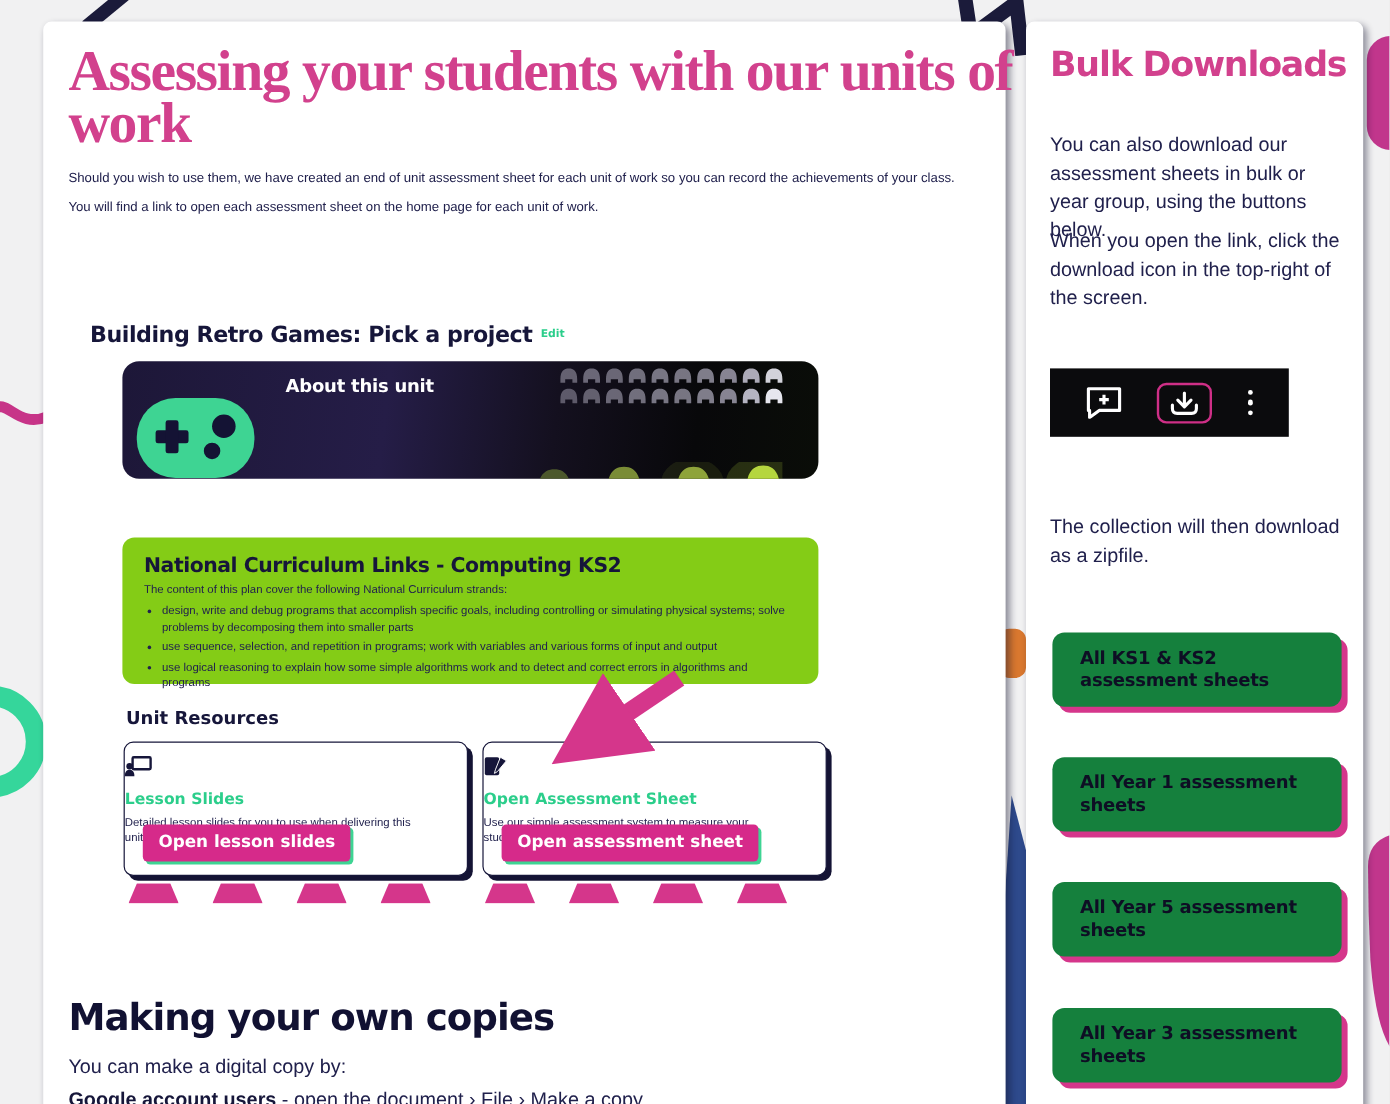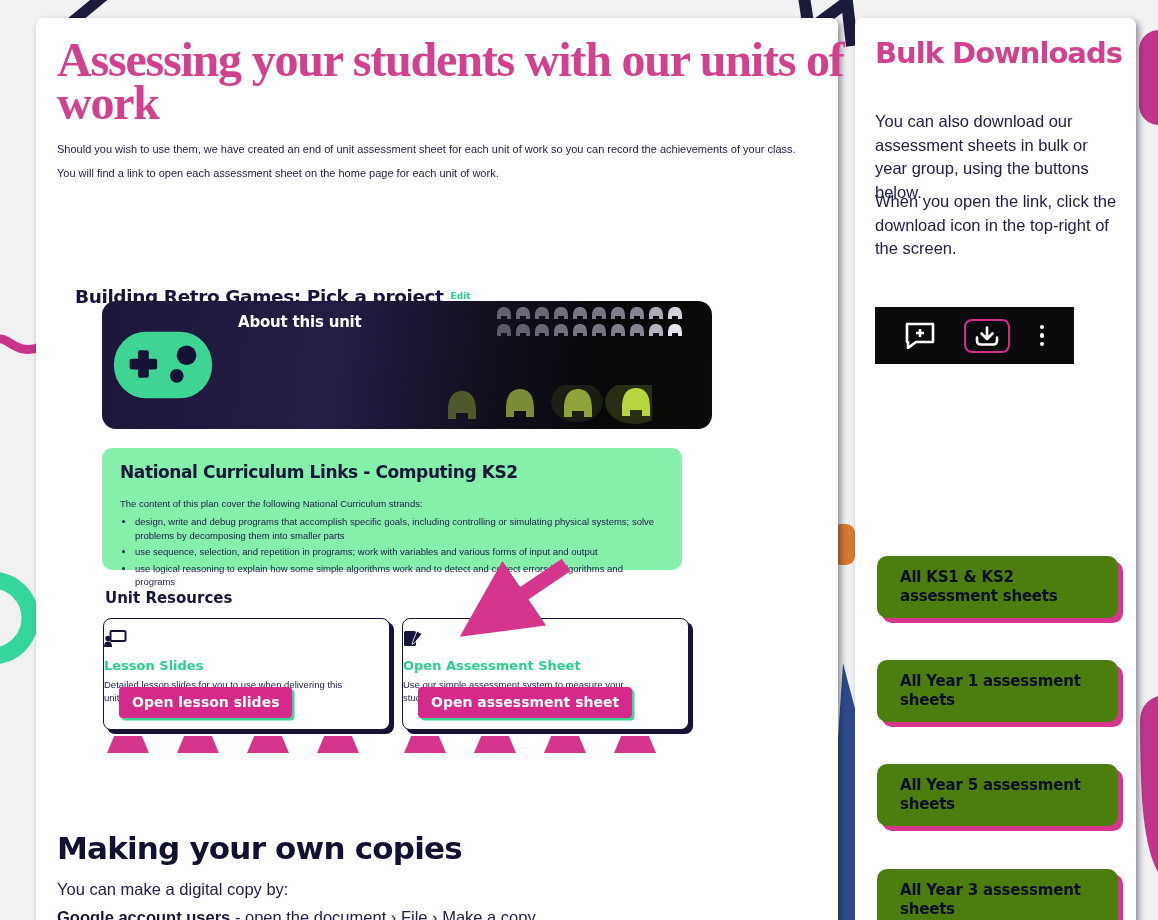--- a/index.html
+++ b/index.html
@@ -10,34 +10,34 @@
         box-shadow:3px 3px 6px rgba(18,18,45,.45);}
   .main-card{left:36px;top:18px;width:802px;height:952px;}
   .side-card{left:855px;top:18px;width:281px;height:952px;}
   .abs{position:absolute;}
   h1,h2,h3,h4,h5,p{margin:0;}
   
   .page-title{left:21px;top:20px;width:792px;font-family:Liberation Serif, serif;
       font-weight:800;font-size:48px;line-height:43px;letter-spacing:-1.2px;color:#d2418d;}
   .intro{left:21px;top:120px;width:742px;font-size:11px;line-height:23.5px;color:#20204c;}
   .shot{left:30px;top:244px;width:660px;height:512px;}
-  .shot-title{left:9px;top:24px;font-family:"DejaVu Sans",sans-serif;font-weight:800;
+  .shot-title{left:9px;top:7px;font-family:"DejaVu Sans",sans-serif;font-weight:800;
       font-size:18.5px;color:#16163a;letter-spacing:-0.4px;}
   .edit-link{font-size:9px;color:#2bce8b;margin-left:7px;letter-spacing:0;vertical-align:4px;}
-  .hero{left:36px;top:39px;width:580px;height:128px;border-radius:14px;overflow:hidden;
-      background:linear-gradient(97deg,#1d1738 0%,#251d47 38%,#14101f 62%,#08080a 82%,#0a0d08 100%);padding-left:30px;}
+  .hero{left:36px;top:39px;width:580px;height:98px;border-radius:14px;overflow:hidden;
+      background:linear-gradient(97deg,#1d1738 0%,#251d47 38%,#14101f 62%,#08080a 82%,#0a0d08 100%);}
   .hero-about{left:136px;top:12px;width:436px;}
   .hero-about h3{font-family:"DejaVu Sans",sans-serif;font-weight:800;font-size:15px;
       color:#fff;margin-bottom:7px;letter-spacing:-0.2px;}
   .hero-about p{font-size:10.5px;line-height:15.5px;color:#e9e9f2;}
-  .curr{left:36px;top:186px;width:580px;height:122px;background:#86efac;border-radius:10px;
+  .curr{left:36px;top:186px;width:580px;height:122px;background:#84cc16;border-radius:10px;
       padding:14px 18px;box-sizing:border-box;}
   .curr h3{font-family:"DejaVu Sans",sans-serif;font-weight:800;font-size:17px;color:#16163a;
       letter-spacing:-0.4px;}
-  .curr p{font-size:9.5px;color:#22224e;margin-top:16px;}
+  .curr p{font-size:9.5px;color:#22224e;margin-top:4px;}
   .curr ul{margin:6px 0 0;padding-left:15px;}
   .curr li{font-size:9.5px;line-height:13.5px;color:#22224e;margin-bottom:3px;}
   .res-title{left:39px;top:327px;font-family:"DejaVu Sans",sans-serif;font-weight:800;
       font-size:15px;color:#16163a;}
   .res-row{left:37px;top:356px;display:flex;gap:12px;}
   .res-card{width:287px;height:112px;background:#fff;border:1.6px solid #16163a;border-radius:8px;
       box-shadow:4px 4px 0 #141334;padding:11px 0;box-sizing:border-box;position:relative;}
   .res-card h5{margin:7px 0 5px;font-family:"DejaVu Sans",sans-serif;font-weight:800;
       font-size:13px;color:#2bce8b;}
   .res-card p{font-size:9.5px;line-height:13px;color:#22224e;width:245px;}
@@ -53,25 +53,25 @@
   .copies-step b{color:#16163a;}
   
   .side-title{left:20px;top:18px;font-family:"DejaVu Sans",sans-serif;font-weight:800;
       font-size:29px;letter-spacing:-1px;color:#d2418d;}
   .side-p{left:20px;width:243px;font-size:16.5px;line-height:23.5px;color:#20204c;}
   .toolbar-img{left:20px;top:289px;width:199px;height:57px;background:#0b0b0d;display:flex;
       align-items:center;justify-content:space-evenly;}
   .dl-box{border:2.5px solid #cf2f87;border-radius:8px;padding:5px 9px 3px;display:flex;}
   .kebab{display:flex;flex-direction:column;gap:4px;}
   .kebab span{width:4.5px;height:4.5px;border-radius:50%;background:#fff;}
-  .dl-btn{position:absolute;left:22px;width:241px;height:62px;background:#4d7c0f;border:none;
+  .dl-btn{position:absolute;left:22px;width:241px;height:62px;background:#15803d;border:none;
       border-radius:10px;box-shadow:5px 5px 0 #d5368b;display:flex;align-items:center;
       padding:0 20px 0 23px;box-sizing:border-box;text-align:left;cursor:pointer;
       font-family:"DejaVu Sans",sans-serif;font-weight:800;font-size:15px;line-height:19px;
-      color:#0e0e24;letter-spacing:-0.2px;margin-top:29px;}
+      color:#0e0e24;letter-spacing:-0.2px;}
 </style>
 </head>
 <body>
 
 <div class="page">
 
   <svg class="deco" viewBox="0 0 1158 920">
     <path d="M106,-6 L72,22" stroke="#1b1b3a" stroke-width="11" fill="none"></path>
     <polyline points="803,-10 809,30 847,2 852,46" stroke="#1b1b3a" stroke-width="12" fill="none"></polyline>
     <path d="M-6,342 C6,330 14,358 40,347" stroke="#c73488" stroke-width="9" fill="none" stroke-linecap="round"></path>
@@ -221,20 +221,21 @@
           <path d="M2,11 V14 Q2,18 6,18 H18 Q22,18 22,14 V11" stroke="#fff" stroke-width="2.6" fill="none" stroke-linecap="round"></path>
         </svg>
       </span>
       <span class="kebab">
           <span></span>
           <span></span>
           <span></span>
         </span>
     </div>
 
+    <p class="abs side-p" style="top:410px">The collection will then download as a zipfile.</p>
 
     <button class="dl-btn" style="top:509px">All KS1 &amp; KS2 assessment sheets</button>
     <button class="dl-btn" style="top:613px">All Year 1 assessment sheets</button>
     <button class="dl-btn" style="top:717px">All Year 5 assessment sheets</button>
     <button class="dl-btn" style="top:822px">All Year 3 assessment sheets</button>
   </aside>
 
 </div>
 
 </body></html>

